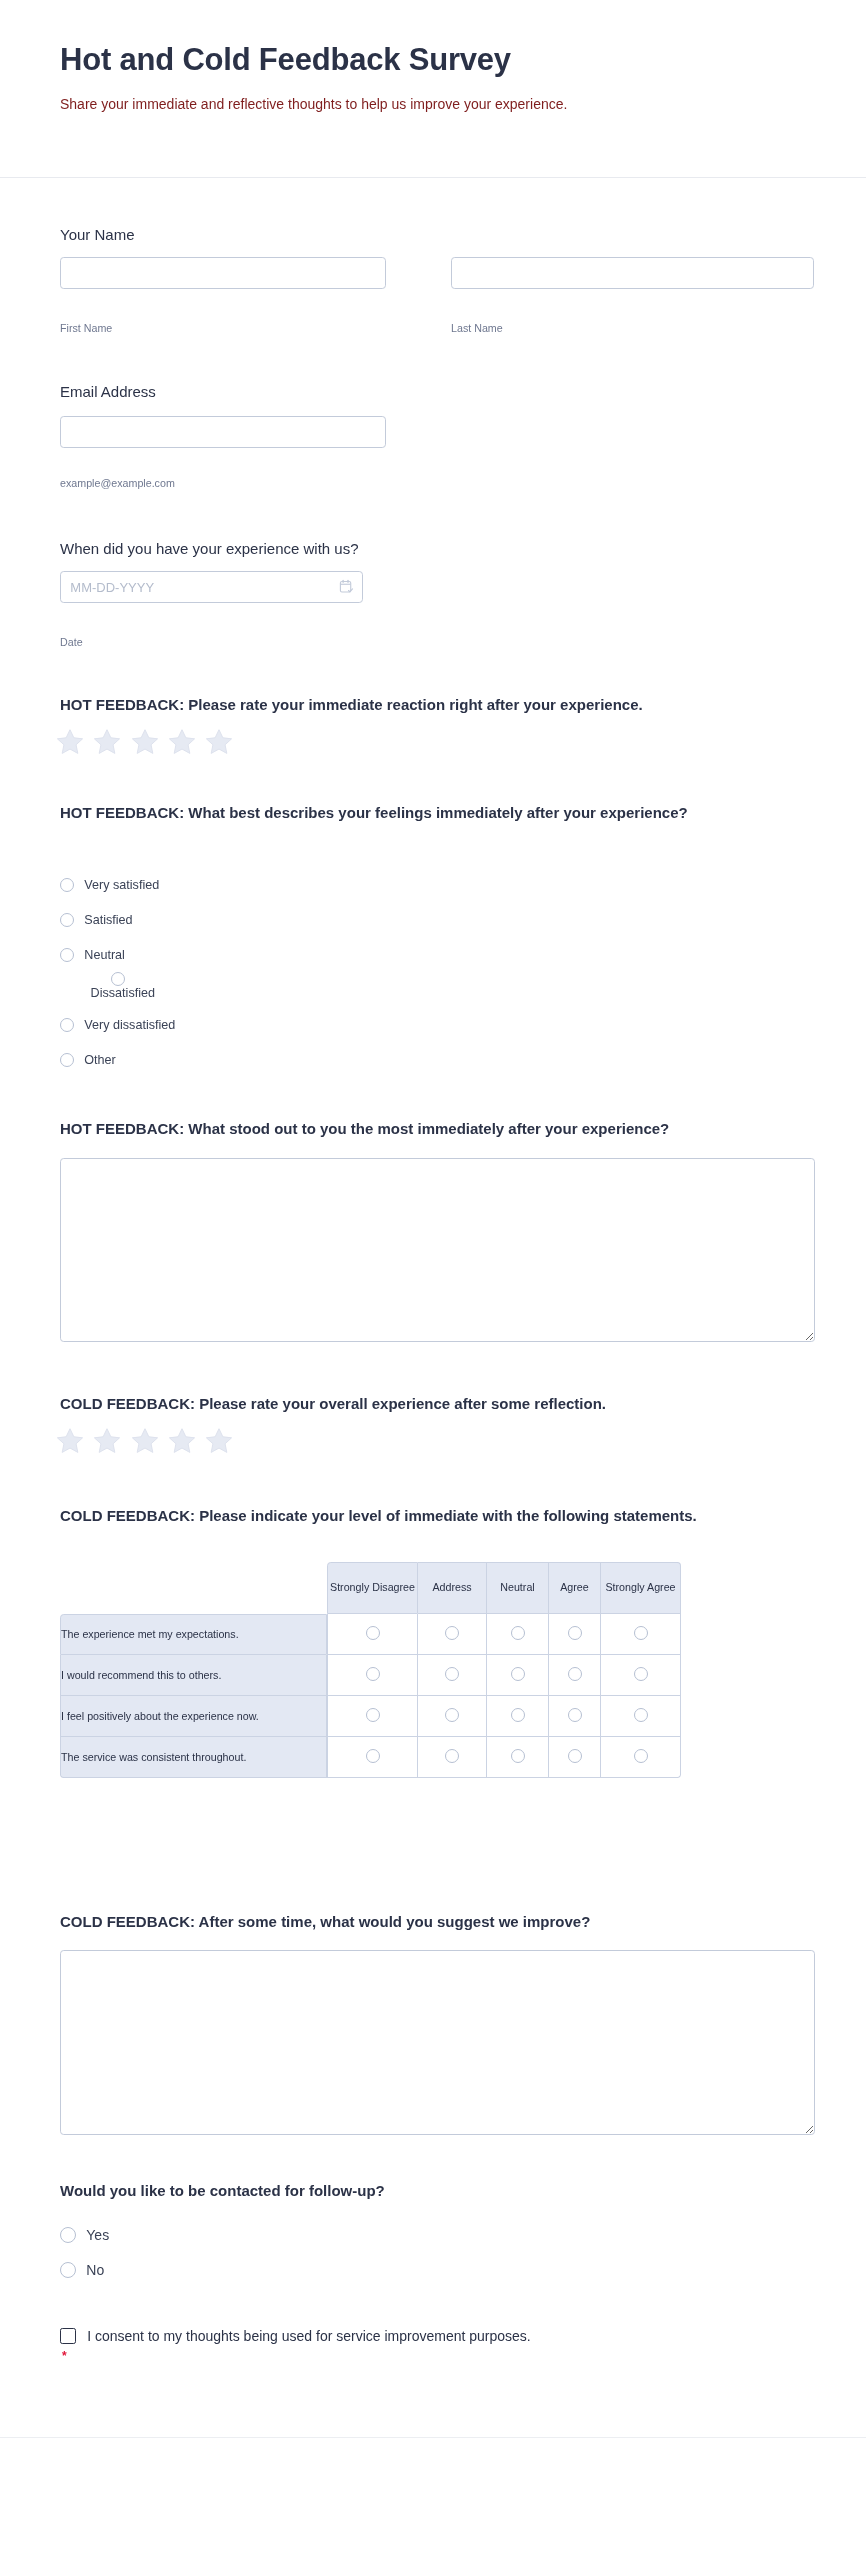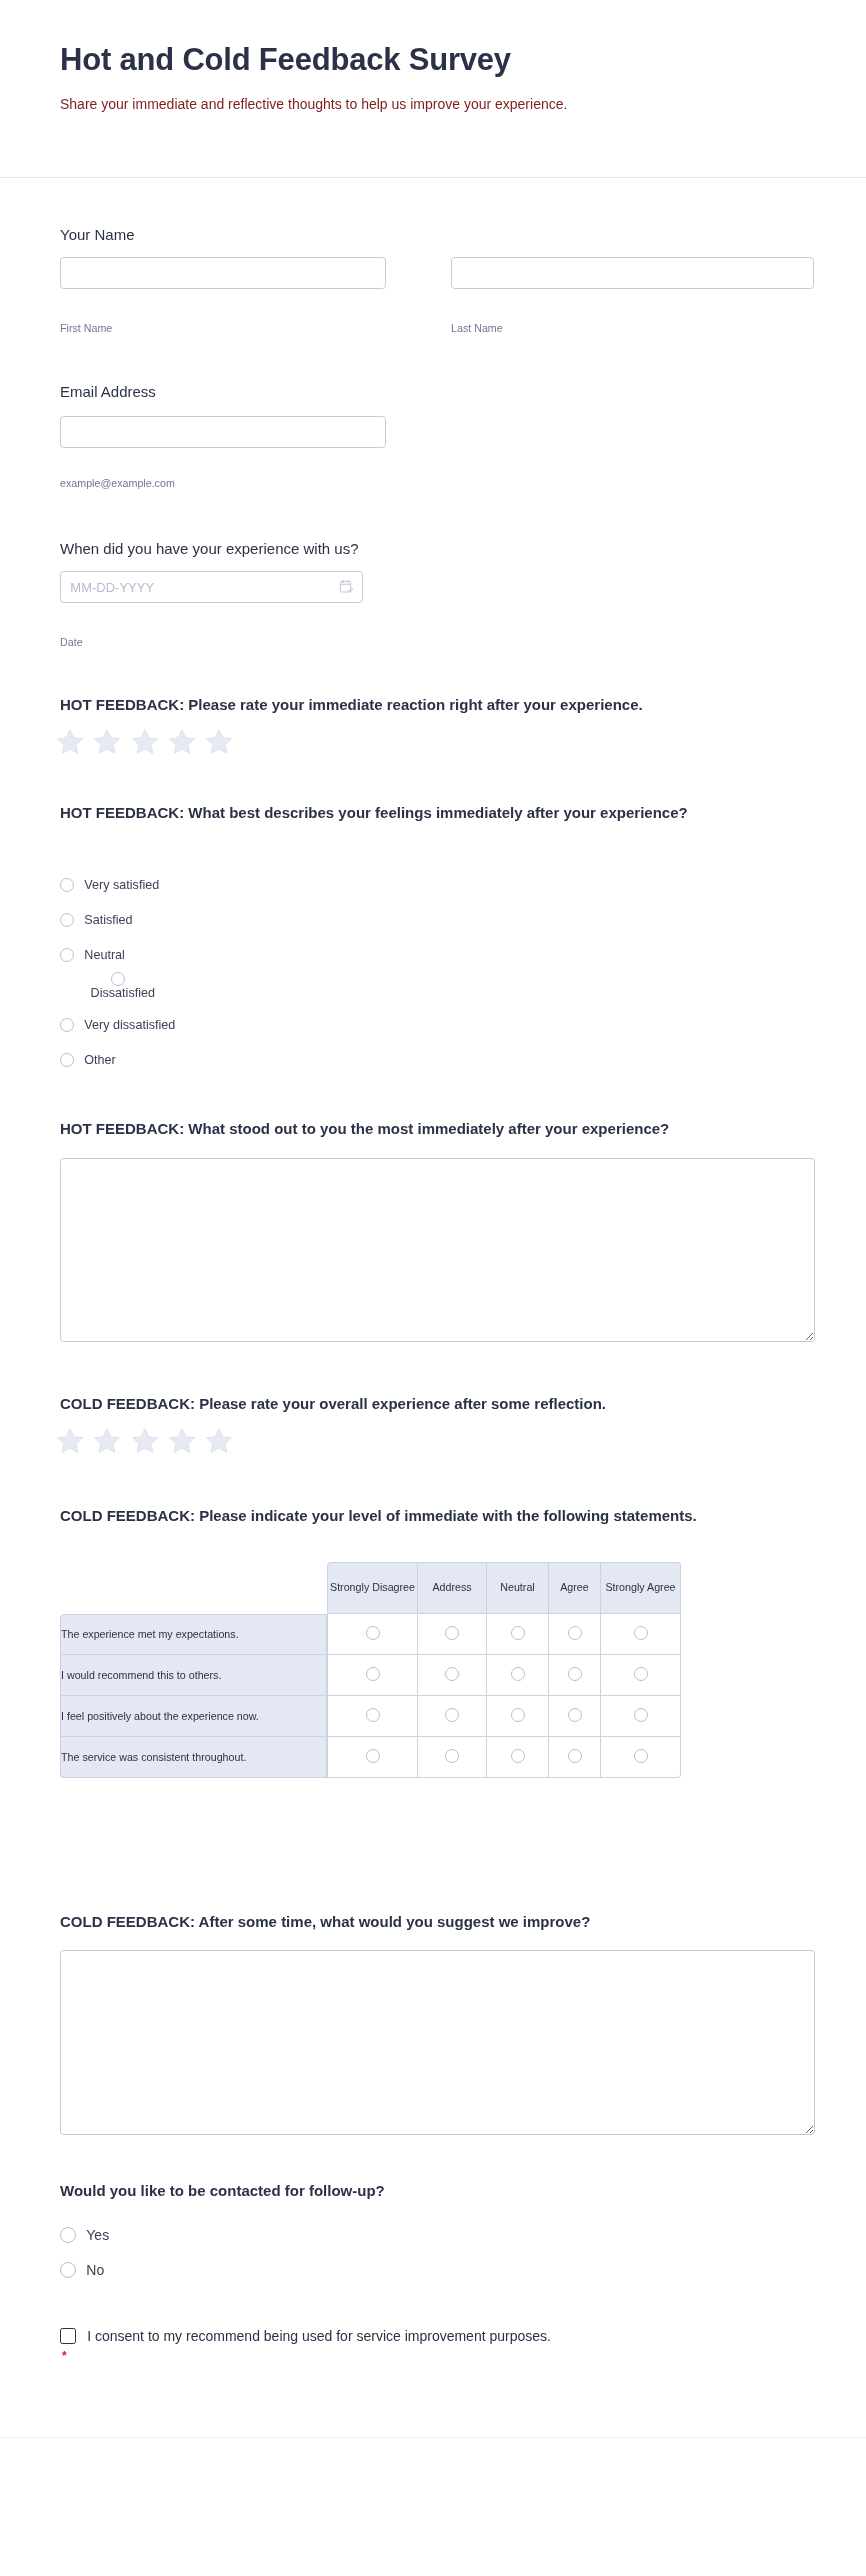--- a/index.html
+++ b/index.html
@@ -283,20 +283,20 @@
       <span class="radio-text" style="font-size:14px;">Yes</span>
     </div>
     <div class="radio-row" style="height:35px;">
       <span class="radio-dot" style="width:16px;height:16px;"></span>
       <span class="radio-text" style="font-size:14px;">No</span>
     </div>
   </div>
 
   <div class="cb-row" style="left:60px; top:2328px;">
     <span class="cb-box"></span>
-    <span class="cb-text">I consent to my recommend being used for service improvement purposes.</span>
+    <span class="cb-text">I consent to my thoughts being used for service improvement purposes.</span>
   </div>
   <div class="req-star" style="left:62px; top:2350px;">*</div>
 
   <div class="ftr-rule"></div>
 
 </div>
 
 
 </body></html>

